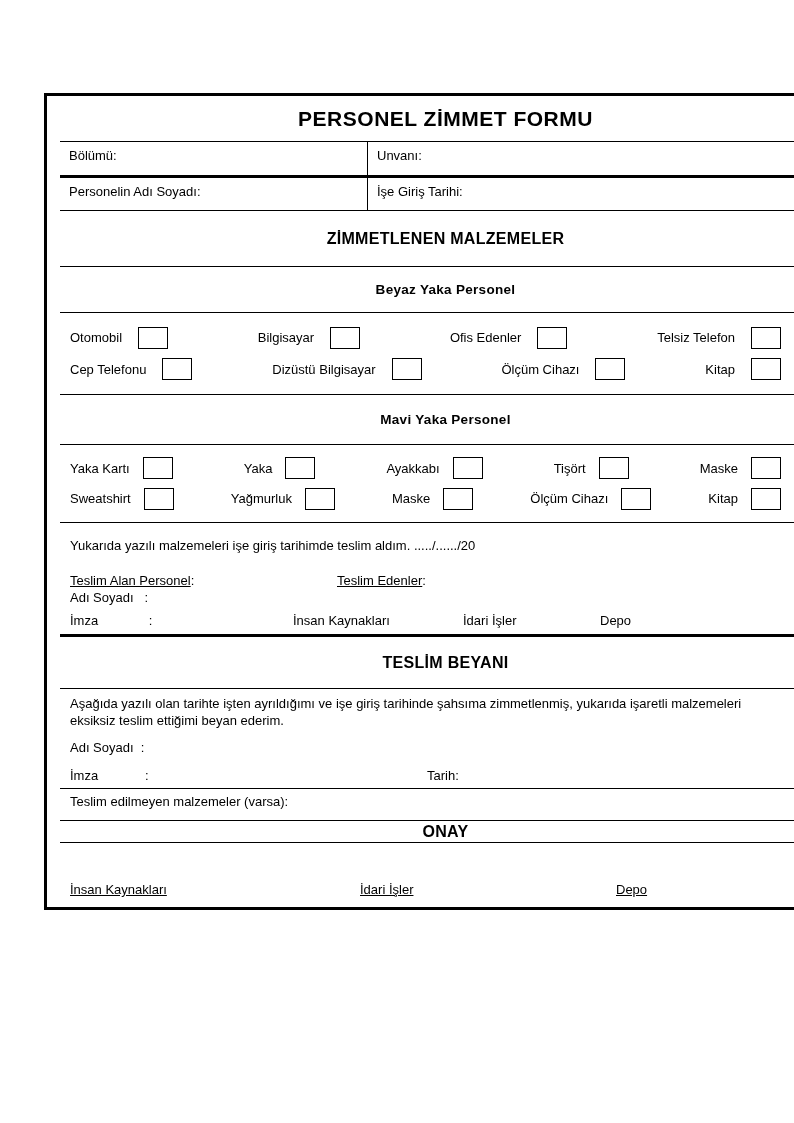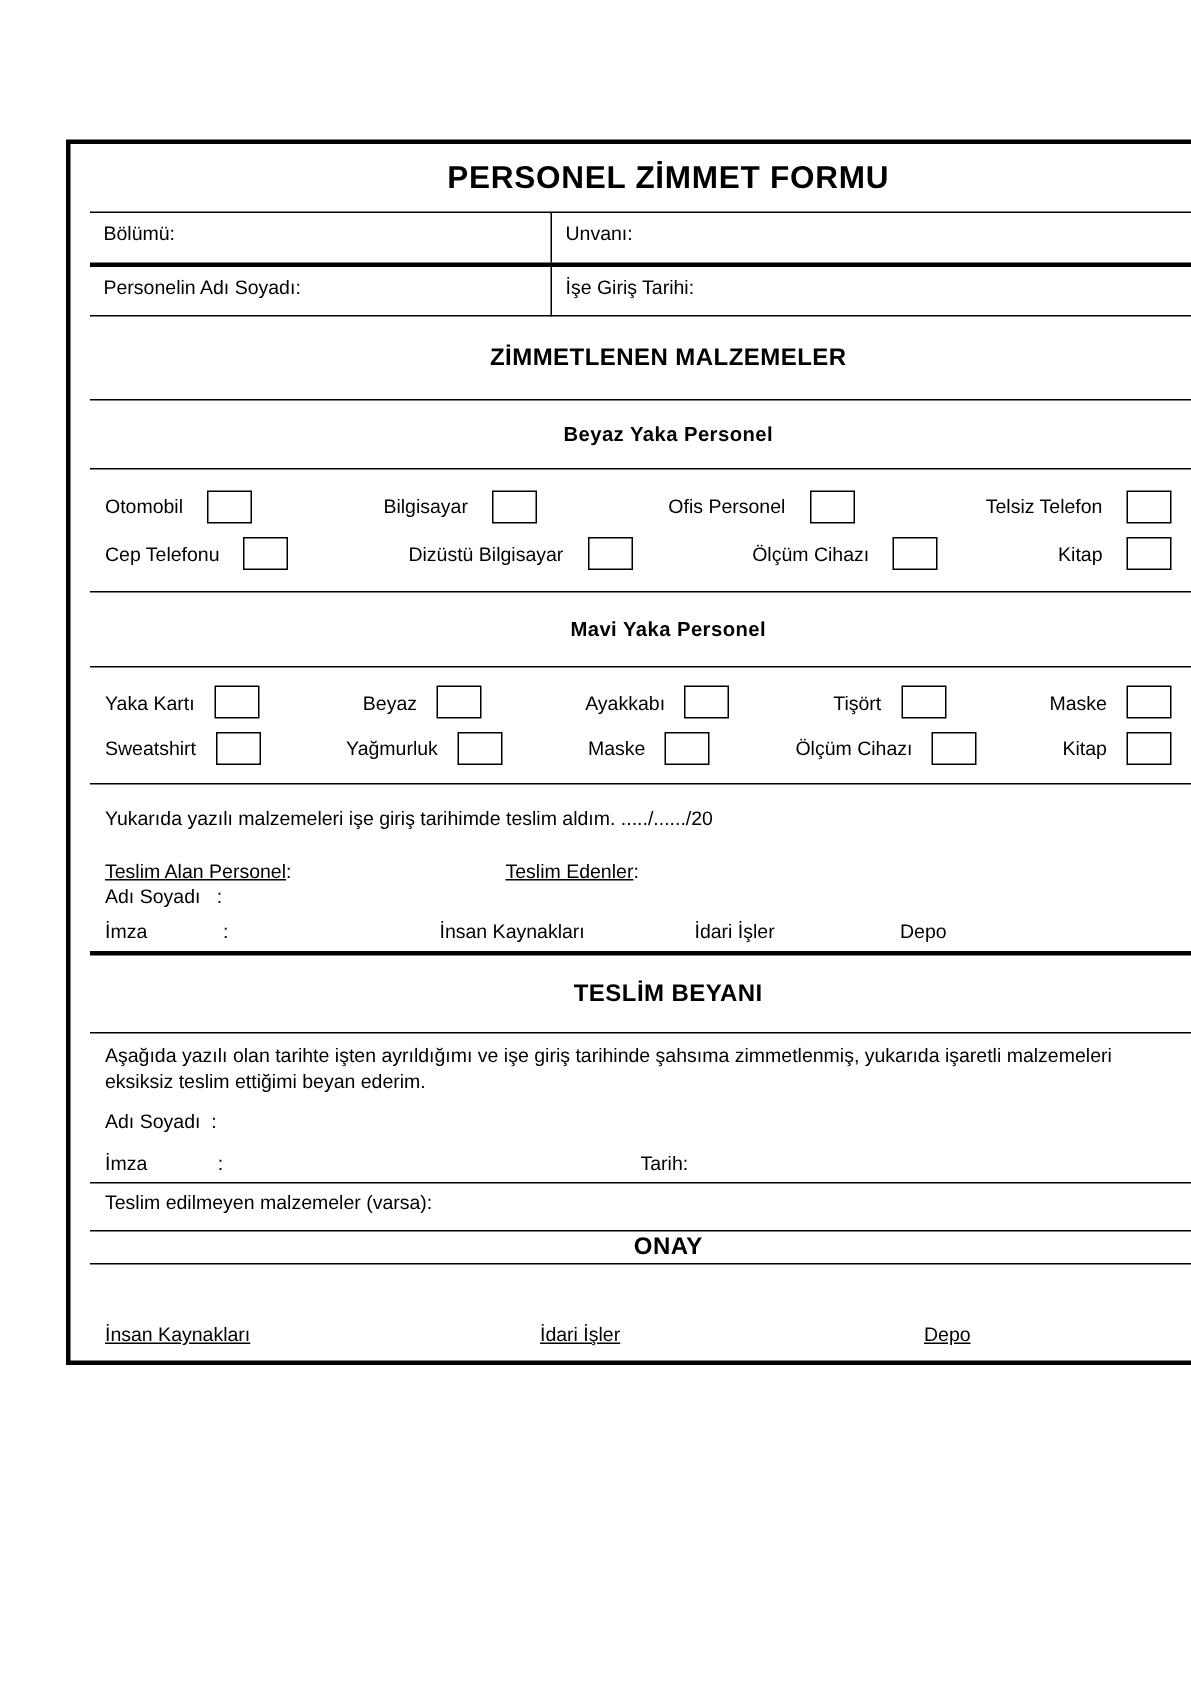--- a/index.html
+++ b/index.html
@@ -102,21 +102,21 @@
     <div class="cb-row">
       <div class="cb-item">
         <span>Otomobil</span>
         <span class="checkbox"></span>
       </div>
       <div class="cb-item">
         <span>Bilgisayar</span>
         <span class="checkbox"></span>
       </div>
       <div class="cb-item">
-        <span>Ofis Personel</span>
+        <span>Ofis Edenler</span>
         <span class="checkbox"></span>
       </div>
       <div class="cb-item">
         <span>Telsiz Telefon</span>
         <span class="checkbox"></span>
       </div>
     </div>
     <div class="cb-row">
       <div class="cb-item">
         <span>Cep Telefonu</span>
@@ -139,21 +139,21 @@
 
   <div class="section-title mavi row">Mavi Yaka Personel</div>
 
   <div class="cb-block mavi-cb row">
     <div class="cb-row">
       <div class="cb-item tight">
         <span>Yaka Kartı</span>
         <span class="checkbox"></span>
       </div>
       <div class="cb-item tight">
-        <span>Beyaz</span>
+        <span>Yaka</span>
         <span class="checkbox"></span>
       </div>
       <div class="cb-item tight">
         <span>Ayakkabı</span>
         <span class="checkbox"></span>
       </div>
       <div class="cb-item tight">
         <span>Tişört</span>
         <span class="checkbox"></span>
       </div>

